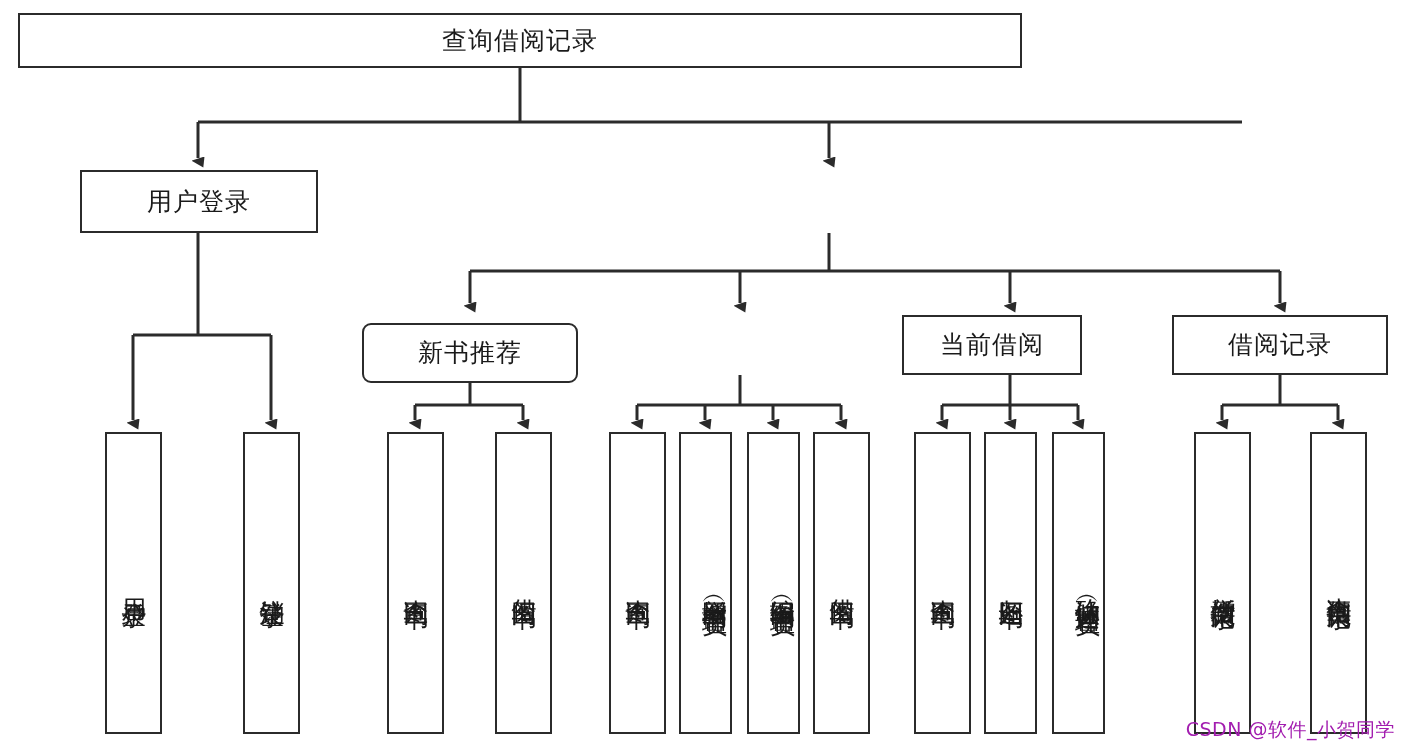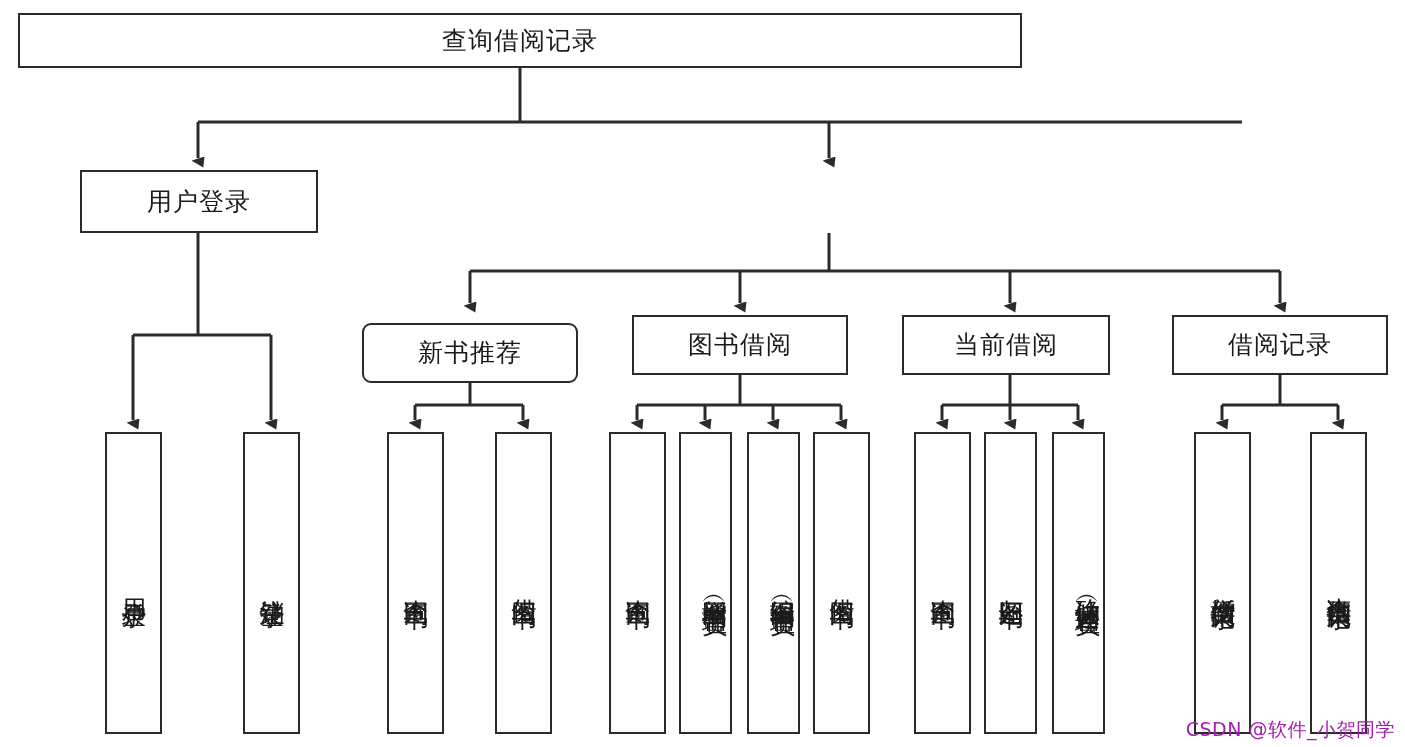--- a/index.html
+++ b/index.html
@@ -130,24 +130,21 @@
     <span>查询借阅记录</span>
   </div>
 
   <div class="node node-h" style="left:80px; top:170px; width:238px; height:63px;">
     <span>用户登录</span>
   </div>
 
   <div class="node node-h" style="left:362px; top:323px; width:216px; height:60px;border-radius:9px;">
     <span>新书推荐</span>
   </div>
-  <div class="node node-h" style="left:632px; top:315px; width:216px; height:60px;">
-    <span>图书借阅</span>
-  </div>
-  <div class="node node-h" style="left:902px; top:315px; width:208px; height:60px;text-align:center;">
+  <div class="node node-h" style="left:902px; top:315px; width:180px; height:60px;text-align:center;">
     <span>当前借阅</span>
   </div>
   <div class="node node-h" style="left:1172px; top:315px; width:216px; height:60px;">
     <span>借阅记录</span>
   </div>
 
   <div class="node node-v short" style="left:105px; top:432px; width:57px; height:302px;">
     <span>用户登录</span>
   </div>
   <div class="node node-v short" style="left:243px; top:432px; width:57px; height:302px;">

